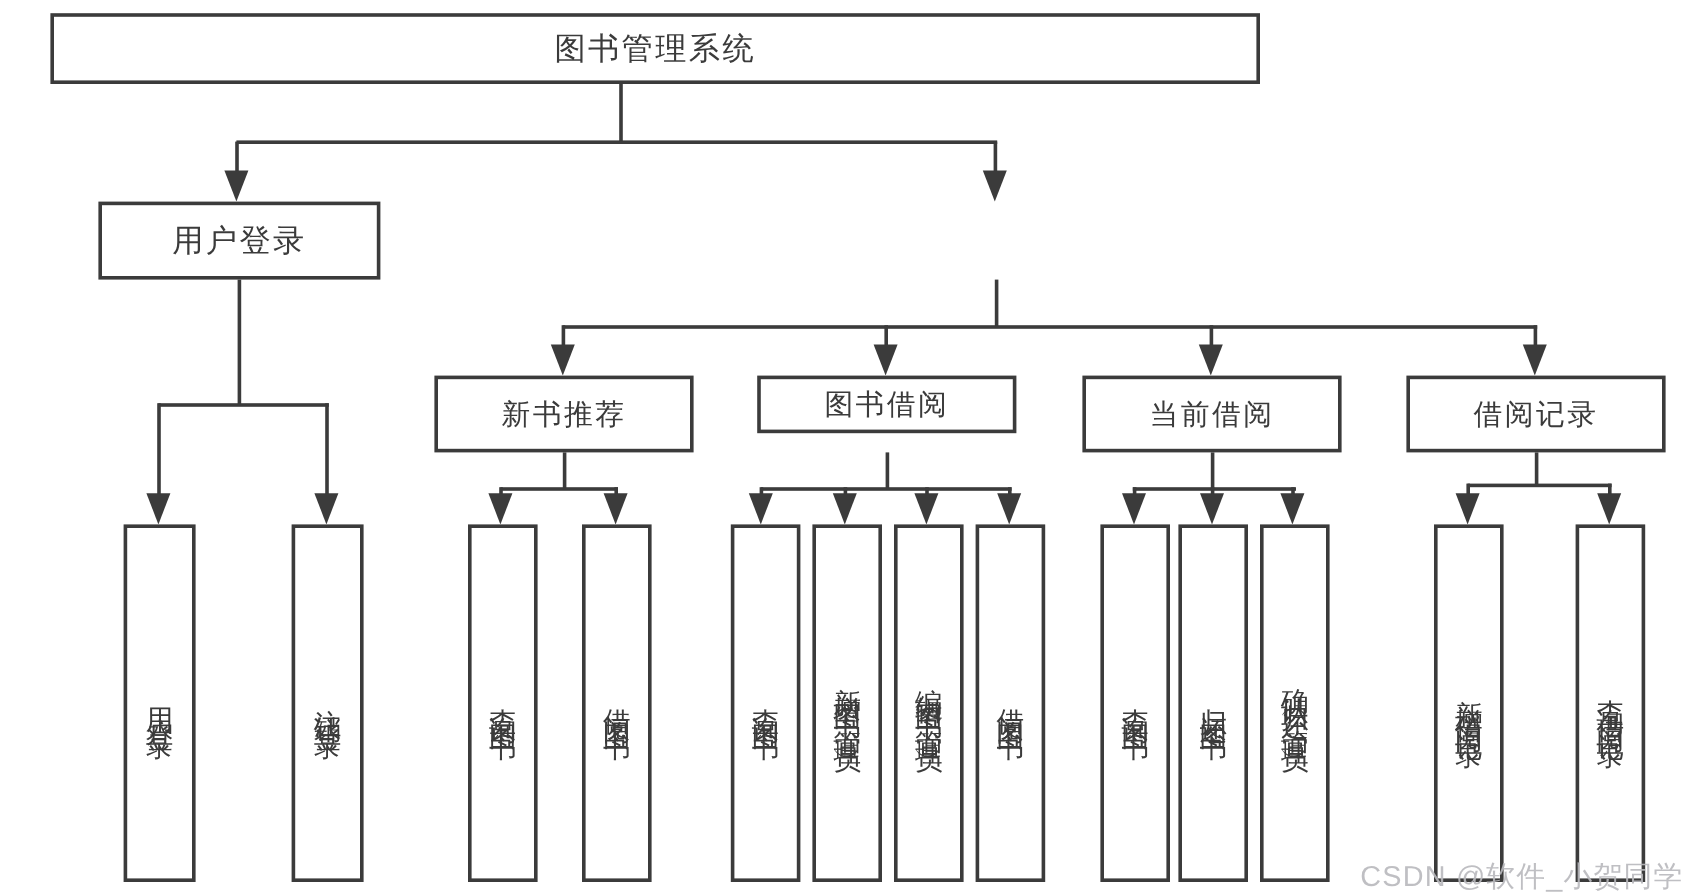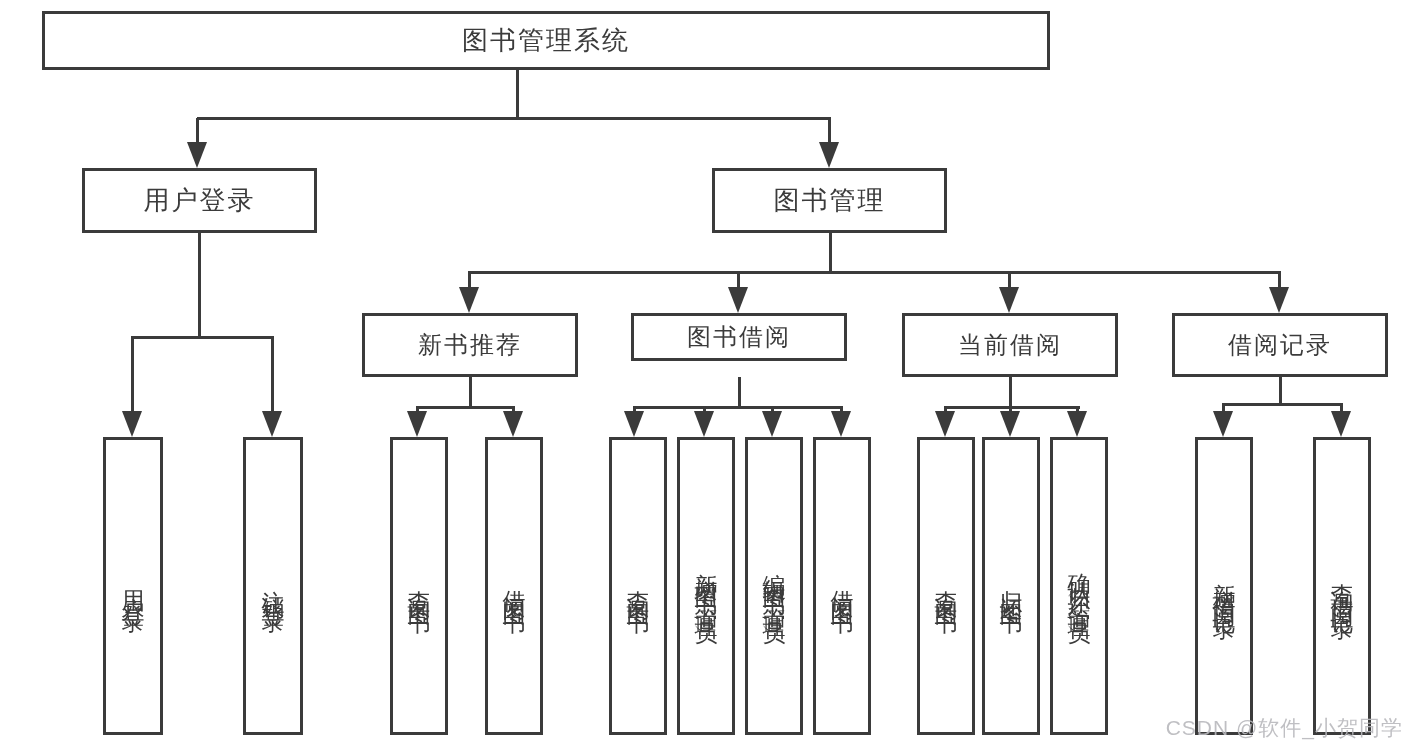--- a/index.html
+++ b/index.html
@@ -69,21 +69,21 @@
     width: 0;
     height: 0;
     border-left: 10.5px solid transparent;
     border-right: 10.5px solid transparent;
     border-top: 26px solid var(--line);
   }
   .watermark {
     position: absolute;
     top: 714px;
     right: 2px;
-    font-size: 21px;
+    font-size: 24px;
     letter-spacing: 1px;
     color: var(--watermark);
     opacity: 0.9;
     white-space: nowrap;
     z-index: 5;
   }
 </style>
 </head>
 <body>
 
@@ -93,23 +93,20 @@
     <span class="h-label">图书管理系统</span>
   </div>
 
   <div class="line" style="left:516px; top:70px; width:3px; height:49px;"></div>
   <div class="line" style="left:197px; top:117px; width:634px; height:3px;"></div>
   <div class="arrow" style="left:187px; top:118px; height:50px;"></div>
   <div class="arrow" style="left:819px; top:118px; height:50px;"></div>
 
   <div class="box lvl2" style="left:82px; top:168px; width:235px; height:65px;">
     <span class="h-label">用户登录</span>
-  </div>
-  <div class="box lvl2" style="left:712px; top:168px; width:235px; height:65px;">
-    <span class="h-label">图书管理</span>
   </div>
 
   <div class="line" style="left:198px; top:233px; width:3px; height:105px;"></div>
   <div class="line" style="left:132px; top:336px; width:142px; height:3px;"></div>
   <div class="arrow" style="left:122px; top:336px; height:101px;"></div>
   <div class="arrow" style="left:262px; top:336px; height:101px;"></div>
 
   <div class="line" style="left:829px; top:233px; width:3px; height:40px;"></div>
   <div class="line" style="left:469px; top:271px; width:812px; height:3px;"></div>
   <div class="arrow" style="left:459px; top:271px; height:42px;"></div>

